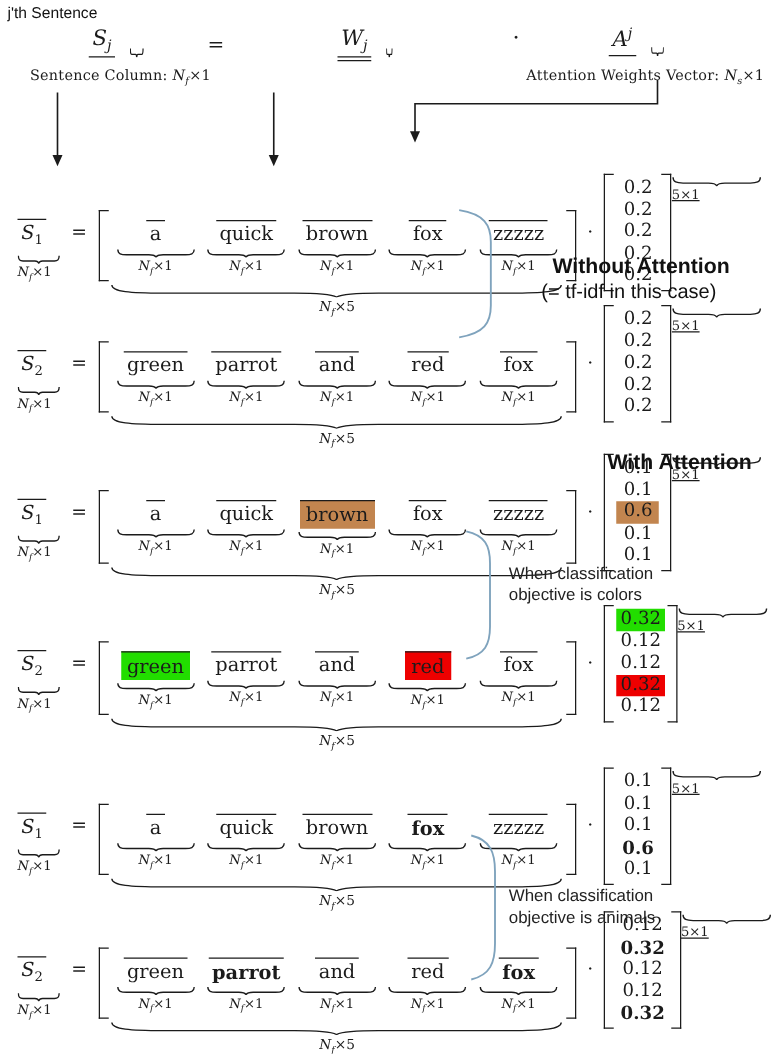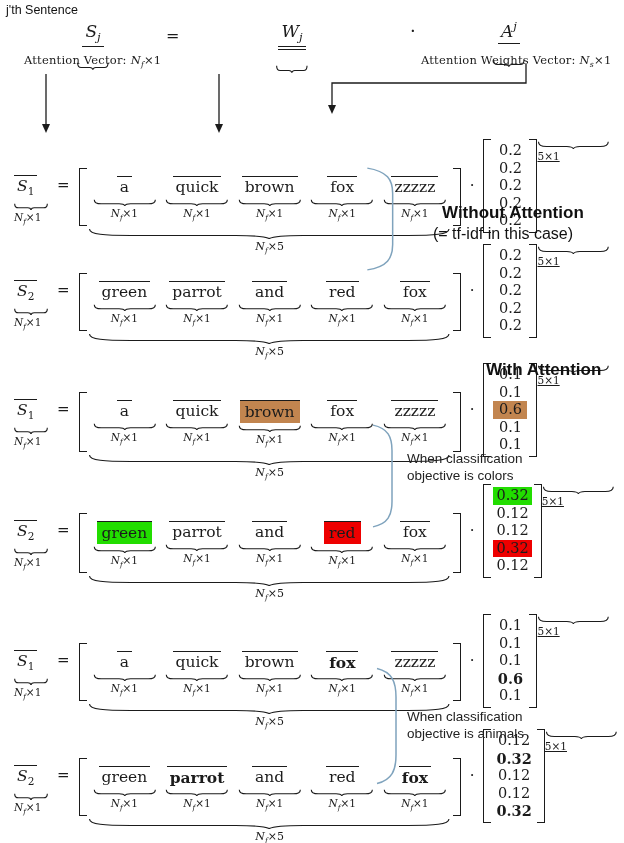--- a/index.html
+++ b/index.html
@@ -10,21 +10,21 @@
   .canvas{position:absolute;left:0;top:0;width:624px;height:843px;}
 
   
   .math,.word,.val,.dim,.op,.hsym,.hlabel,.hop{font-family:"DejaVu Serif","Liberation Serif",serif;}
   .math i{font-style:italic;}
   sub,sup{font-size:68%;}
 
   
   .header{position:absolute;left:0;top:0;width:624px;height:150px;}
   .jth{position:absolute;left:6px;top:3px;font-size:12.5px;color:#111;}
-  .hterm{position:absolute;top:21px;width:44px;display:flex;flex-direction:column;align-items:center;gap:12px;}
+  .hterm{position:absolute;top:21px;width:44px;display:flex;flex-direction:row;align-items:flex-end;gap:12px;}
   .hsym{font-size:17px;padding:0 3px 2px;}
   .ul{border-bottom:1.2px solid var(--ink);}
   .dul{border-bottom:1.2px solid var(--ink);position:relative;}
   .dul::after{content:"";position:absolute;left:0;right:0;bottom:-3.5px;height:1.2px;background:var(--ink);}
   .hterm .ub{width:72%;height:8px;margin-top:3px;}
   .hterm.wterm .ub{margin-top:6px;}
   .hop{position:absolute;font-size:16px;}
   .hlabel{position:absolute;top:53px;font-size:11.5px;white-space:nowrap;letter-spacing:.2px;}
   .hlabel .math{margin-left:4px;}
   .arrows{position:absolute;left:0;top:0;}
@@ -93,21 +93,21 @@
     </div>
     <span class="hop" style="left:410px;top:20px;font-size:18px">·</span>
     <div class="hterm" style="left:487px;top:19px">
       <span class="hsym ul math"><i>A</i><sup><i>j</i></sup></span>
       <svg class="ub " viewBox="0 0 100 11" preserveAspectRatio="none" style="width: 72%; height: 8px;">
           <path d="M2,1 C2,6.5 6,7.5 13,7.5 L41,7.5 C46.5,7.5 49,8.6 50,10.6 C51,8.6 53.5,7.5 59,7.5 L87,7.5 C94,7.5 98,6.5 98,1" fill="none" stroke="var(--ink)" stroke-width="1.1" vector-effect="non-scaling-stroke"></path>
         </svg>
     </div>
 
     <div class="hlabel" style="left:24px">
-      <span>Attention Vector:</span><span class="math"><i>N</i><sub><i>f</i></sub>×1</span>
+      <span>Sentence Column:</span><span class="math"><i>N</i><sub><i>f</i></sub>×1</span>
     </div>
     <div class="hlabel" style="left:421px">
       <span>Attention Weights Vector:</span><span class="math"><i>N</i><sub><i>s</i></sub>×1</span>
     </div>
 
     <svg class="arrows" width="624" height="150">
       <g stroke="#1b1b1b" stroke-width="1.3" fill="none">
         <path d="M46,74 L46,125"></path>
         <path d="M219,74 L219,125"></path>
         <path d="M526,64 L526,83 L332,83 L332,106"></path>

